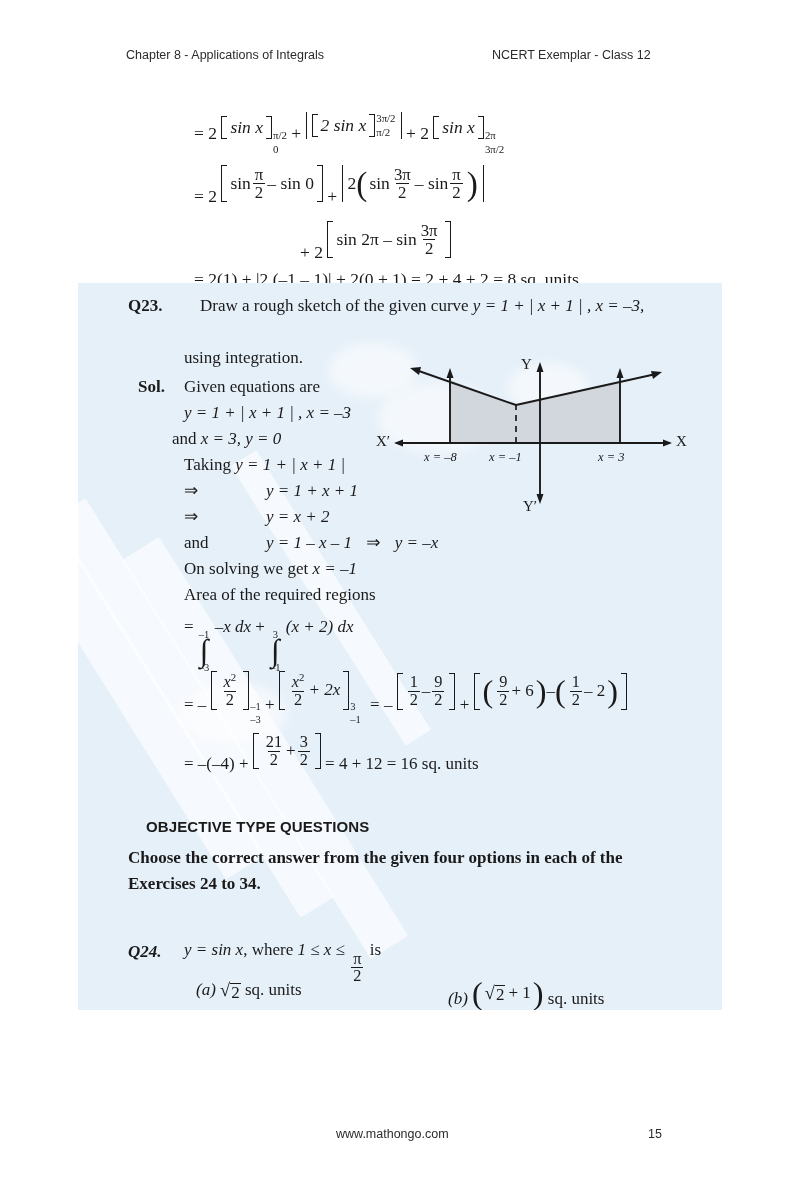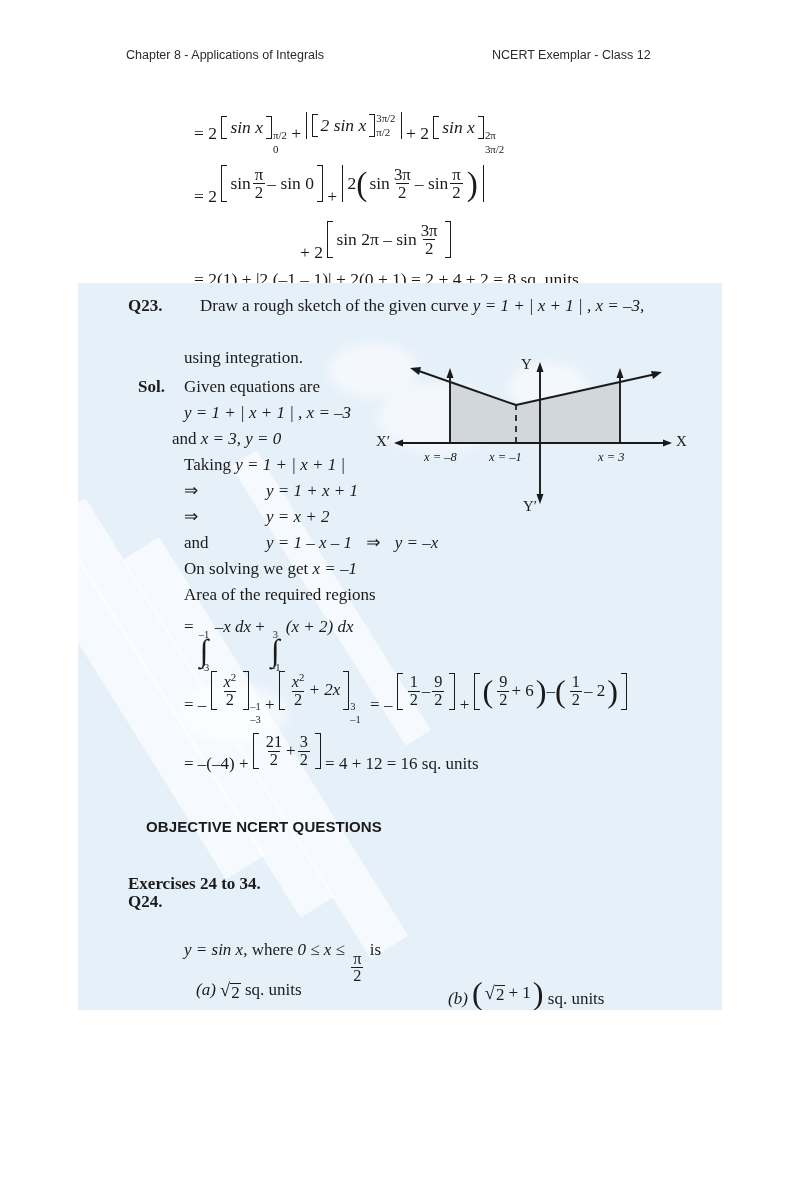--- a/index.html
+++ b/index.html
@@ -376,26 +376,27 @@
               <span class="num">3</span>
               <span class="den">2</span>
             </span>
           </span>
           <span class="br"></span>
         </span>
         <span>= 4 + 12 = 16 sq. units</span>
       </div>
 
 
-      <div class="row sans bold" style="left:68px;top:536px;font-size:15px;letter-spacing:0.1px;">OBJECTIVE NCERT QUESTIONS</div>
+      <div class="row sans bold" style="left:68px;top:536px;font-size:15px;letter-spacing:0.1px;">OBJECTIVE TYPE QUESTIONS</div>
+      <div class="row bold" style="left:50px;top:566px;font-size:17px;">Choose the correct answer from the given four options in each of the</div>
       <div class="row bold" style="left:50px;top:592px;font-size:17px;">Exercises 24 to 34.</div>
 
-      <div class="row bold" style="left:50px;top:610px;">Q24.</div>
+      <div class="row bold" style="left:50px;top:660px;font-style:italic;">Q24.</div>
       <div class="row" style="left:106px;top:658px;">
-        <span class="it">y = sin x</span><span>, where </span><span class="it">0 ≤ x ≤</span>
+        <span class="it">y = sin x</span><span>, where </span><span class="it">1 ≤ x ≤</span>
         <span class="frac">
           <span class="num">π</span>
           <span class="den">2</span>
         </span>
         <span>is</span>
       </div>
 
       <div class="row" style="left:118px;top:698px;">
         <span class="it">(a)</span>
         <span class="sqrt" style="vertical-align:-1px;">
@@ -455,14 +456,18 @@
         <span class="axlabel" style="left:-12px;top:85px;font-style:normal;">X′</span>
 
         <span class="figlabel" style="left:36px;top:102px;">x = –8</span>
         <span class="figlabel" style="left:101px;top:102px;">x = –1</span>
         <span class="figlabel" style="left:210px;top:102px;">x = 3</span>
       </div>
 
     </div>
   </div>
 
+  <div class="footer">
+    <span class="site">www.mathongo.com</span>
+    <span class="pageno">15</span>
+  </div>
 
 </div>
 
 </body></html>

